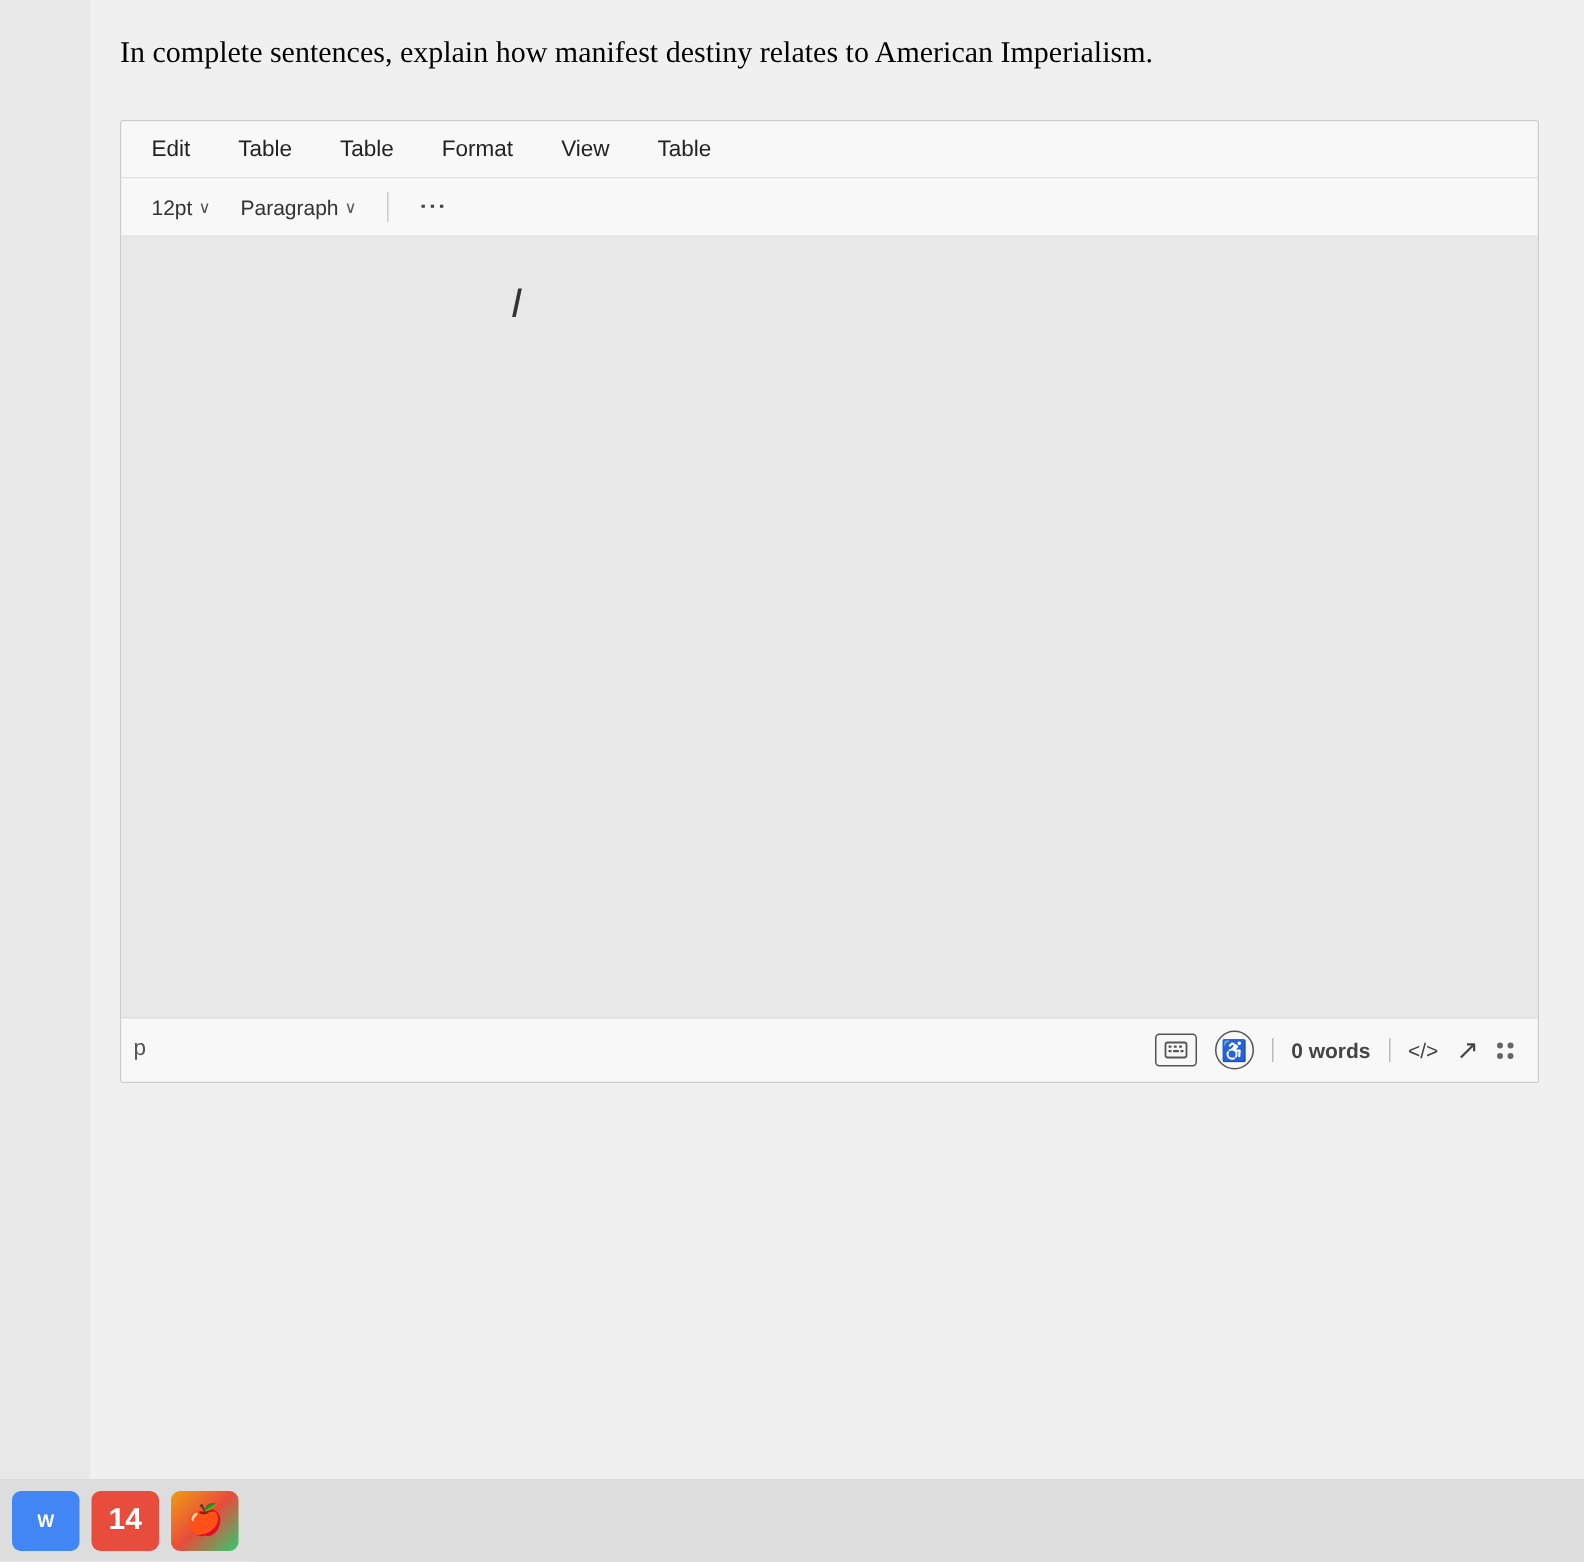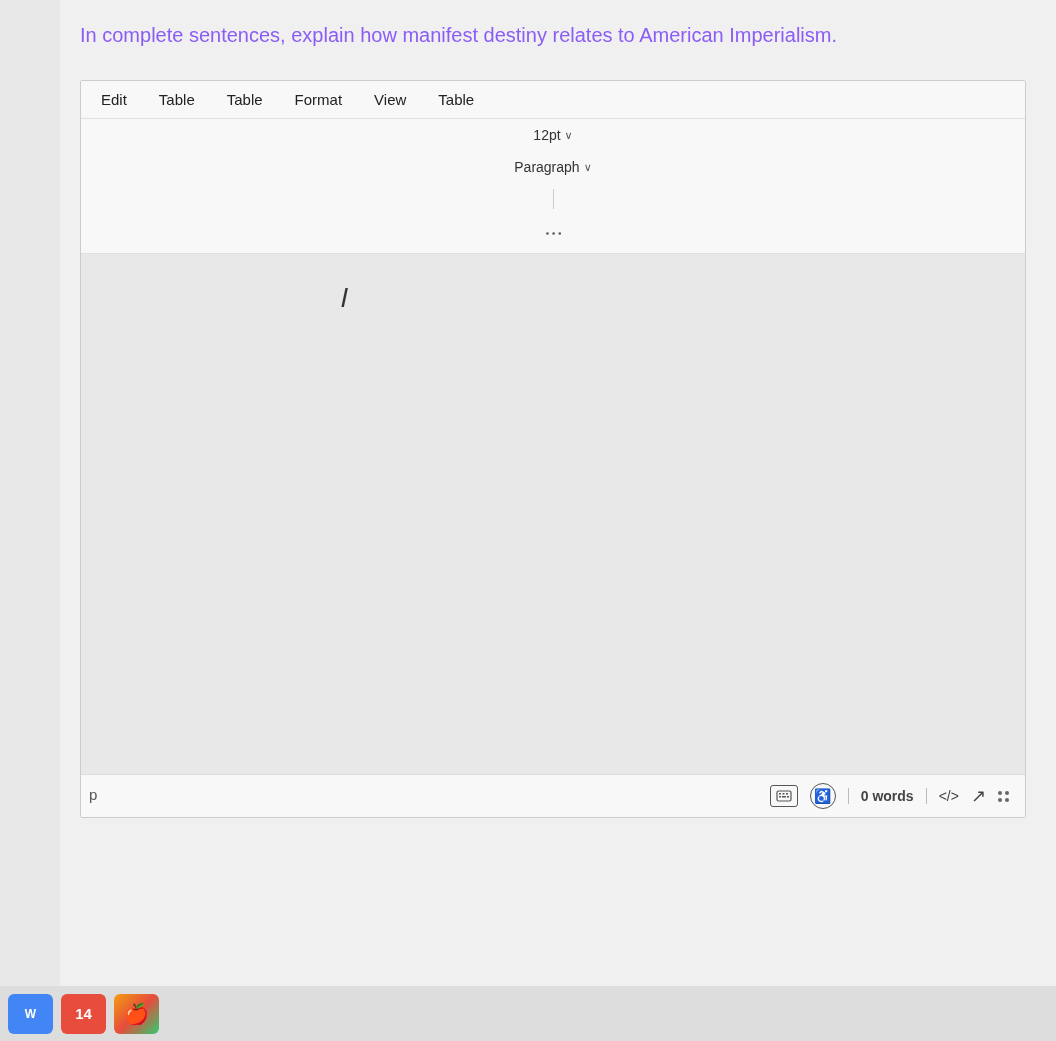--- a/index.html
+++ b/index.html
@@ -18,24 +18,25 @@
       top: 0;
       left: 60px;
       right: 0;
       bottom: 0;
       background: #f0f0f0;
       padding: 20px 30px 0 20px;
     }
 
     .question-text {
       font-size: 20px;
-      color: #8b5cf6;
+      color: #000000;
       line-height: 1.5;
       margin-bottom: 30px;
       font-weight: 400;
+      font-family: Liberation Serif, serif;
     }
 
     .editor-wrapper {
       background: #fff;
       border: 1px solid #ccc;
       border-radius: 2px;
     }
 
     .menubar {
       display: flex;
@@ -48,21 +49,21 @@
 
     .menu-item {
       font-size: 15px;
       color: #222;
       cursor: pointer;
       padding: 2px 4px;
     }
 
     .toolbar {
       display: flex;
-      flex-direction: column;
+      flex-direction: row;
       align-items: center;
       padding: 6px 16px;
       gap: 12px;
       border-bottom: 1px solid #e0e0e0;
       background: #f8f8f8;
     }
 
     .toolbar-item {
       display: flex;
       align-items: center;
@@ -229,21 +230,21 @@
     }
 
     .taskbar-chrome {
       background: #4285f4;
       color: #fff;
       font-size: 12px;
     }
 
     .taskbar-date {
       background: #e74c3c;
-      font-size: 15px;
+      font-size: 20px;
     }
 
     .taskbar-fruit {
       background: linear-gradient(135deg, #f39c12, #e74c3c, #2ecc71);
       font-size: 20px;
     }
 
     .editor-outer {
       position: relative;
       margin-bottom: 0;

